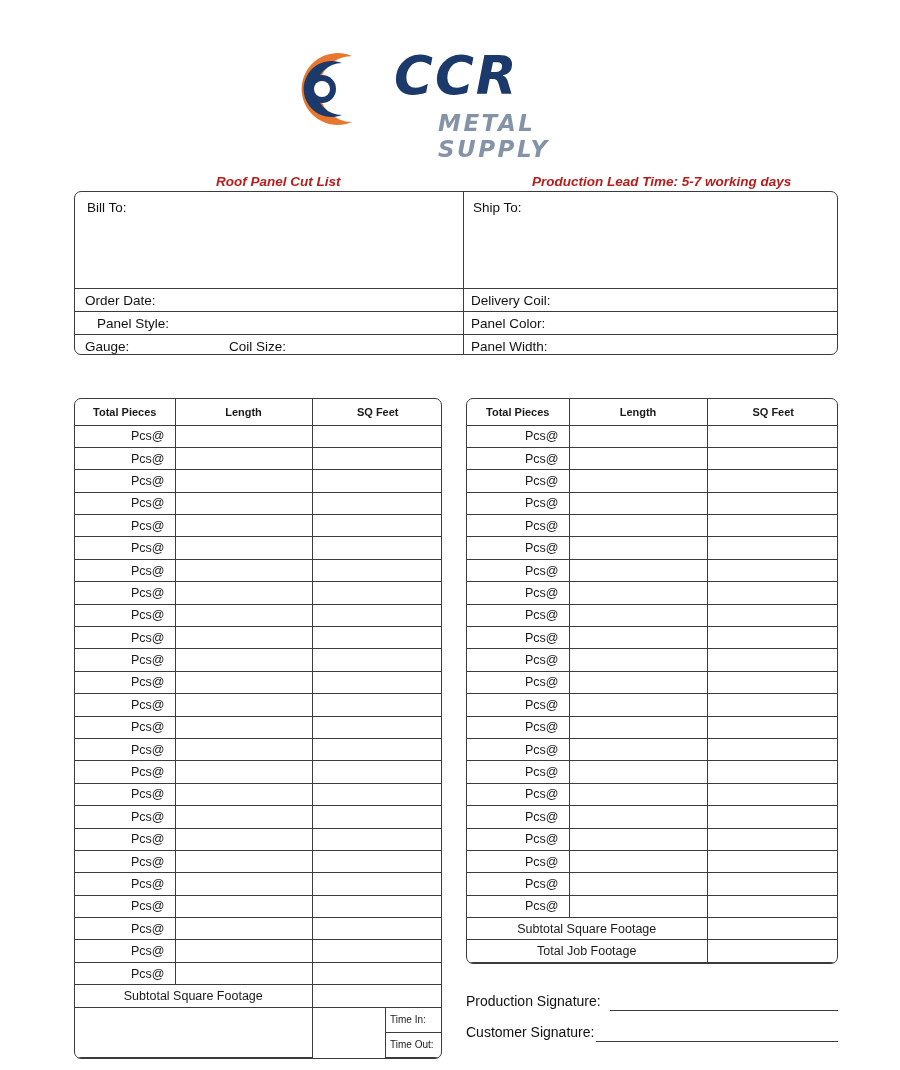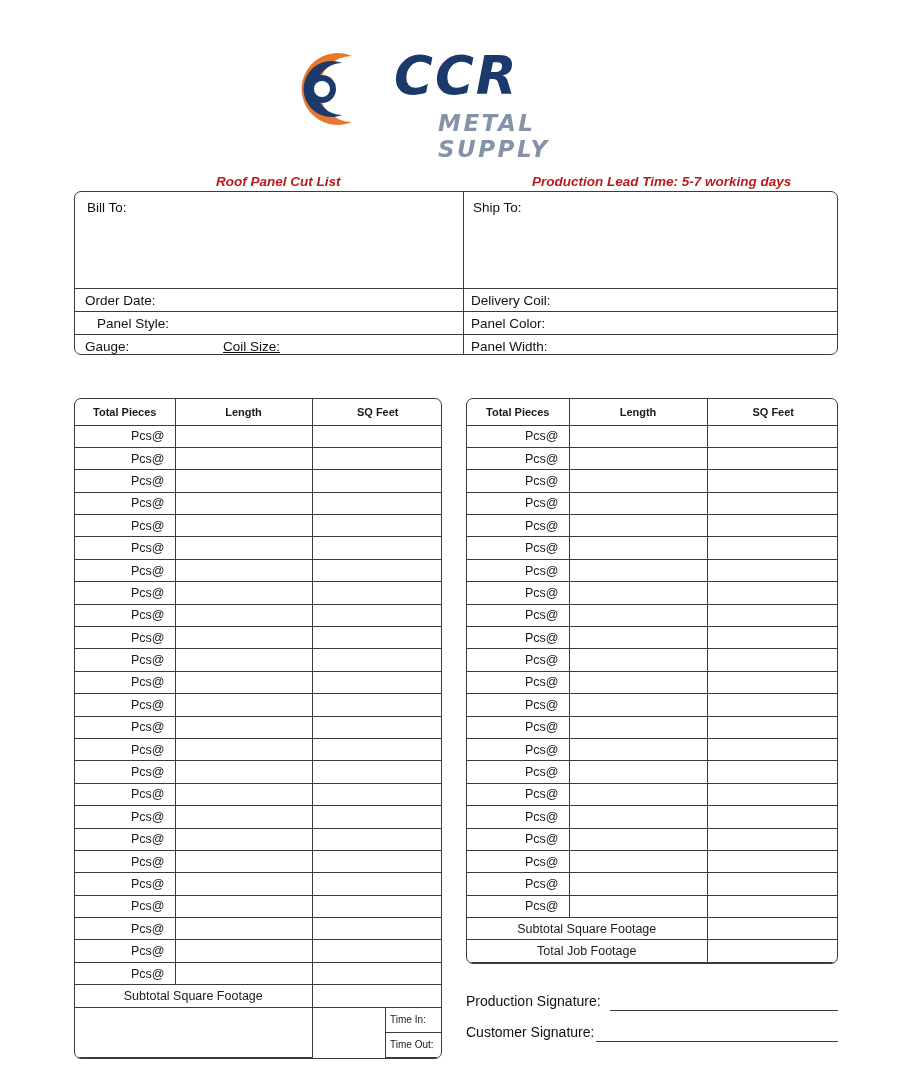--- a/index.html
+++ b/index.html
@@ -207,21 +207,21 @@
   <div class="lbl" style="left:12px; top:8px;">Bill To:</div>
   <div class="lbl" style="left:398px; top:8px;">Ship To:</div>
 
   <div class="lbl" style="left:10px; top:101px;">Order Date:</div>
   <div class="lbl" style="left:396px; top:101px;">Delivery Coil:</div>
 
   <div class="lbl" style="left:22px; top:124px;">Panel Style:</div>
   <div class="lbl" style="left:396px; top:124px;">Panel Color:</div>
 
   <div class="lbl" style="left:10px; top:147px;">Gauge:</div>
-  <div class="lbl" style="left:148px; top:147px;text-decoration:underline;">Coil Size:</div>
+  <div class="lbl" style="left:154px; top:147px;">Coil Size:</div>
   <div class="lbl" style="left:396px; top:147px;">Panel Width:</div>
 </div>
 
 <div class="cut-table" id="table-left">
   <table class="cl">
     <colgroup>
         <col style="width:100px">
         <col style="width:137px">
         <col style="width:131px">
       </colgroup>

